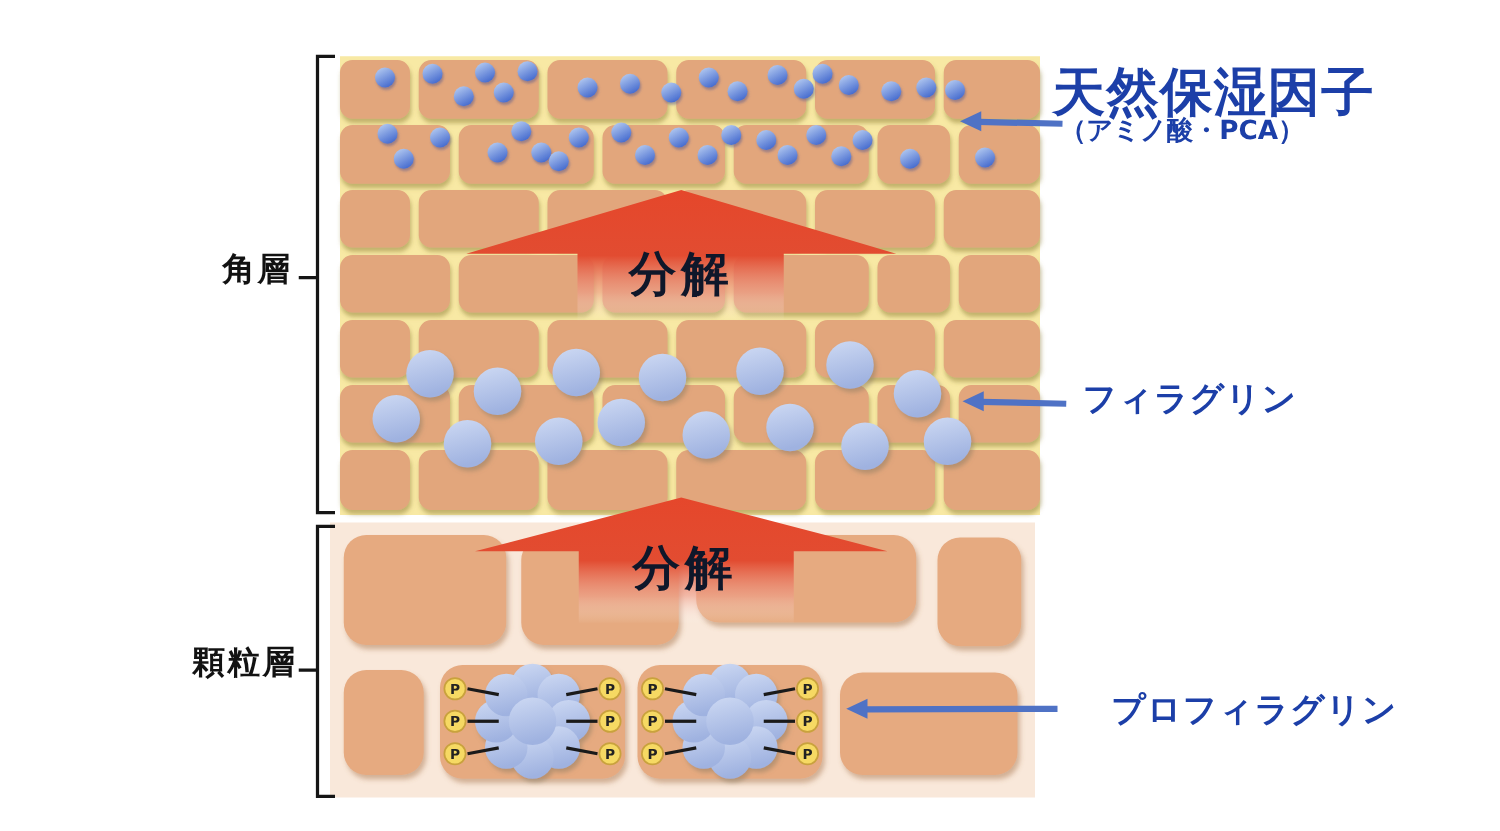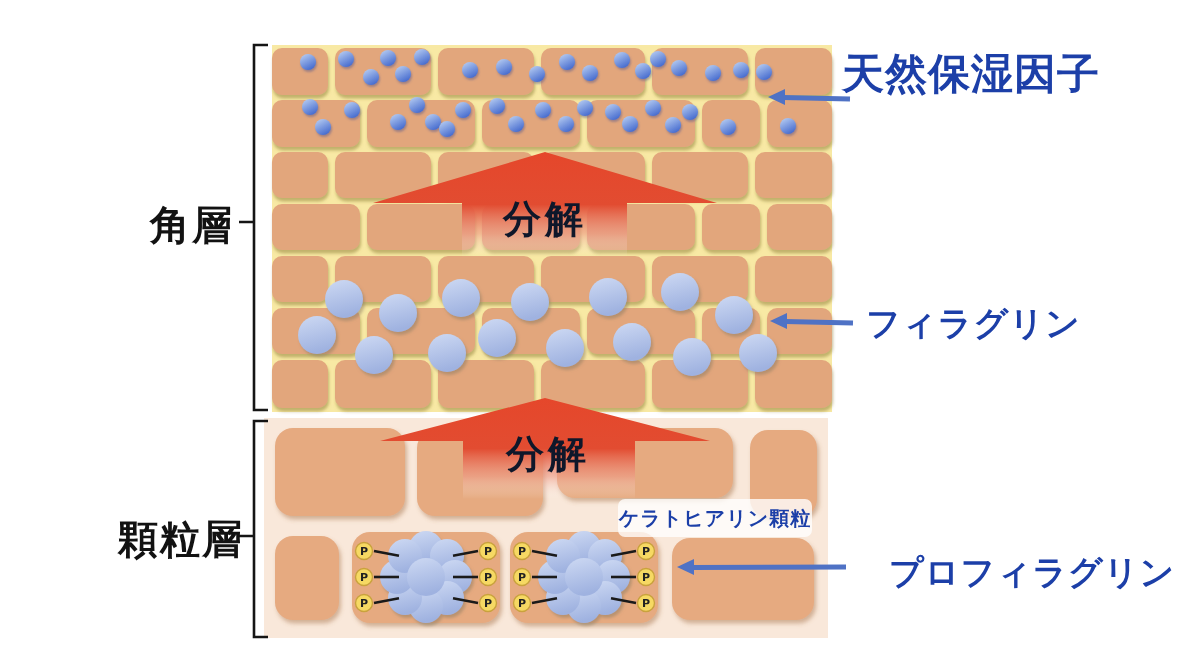--- a/index.html
+++ b/index.html
@@ -7,25 +7,25 @@
     width:1200px;height:665px;background:#ffffff;position:relative;overflow:hidden;
     font-family:"DejaVu Sans","Liberation Sans",sans-serif;
     --label-blue:#1c3fa8;
   }
   #stage{position:absolute;left:0;top:0;width:1200px;height:665px;}
   #diagram-svg{position:absolute;left:0;top:0;}
   .lbl{position:absolute;font-weight:bold;white-space:nowrap;line-height:1.15;}
   .blue{color:var(--label-blue);}
   .black{color:#121212;}
   .white{color:#0f172a;}
-  .layer-label{font-size:40px;letter-spacing:2px;}
+  .layer-label{font-size:26px;letter-spacing:2px;}
   .decompose{font-size:38px;width:150px;text-align:center;letter-spacing:4px;}
   .nmf-main{font-size:42px;letter-spacing:1px;}
   .nmf-sub{font-size:21px;}
-  .side-label{font-size:34px;letter-spacing:1px;}
+  .side-label{font-size:27px;letter-spacing:1px;}
   .keratohyalin-box{
     position:absolute;left:618px;top:499px;width:194px;height:38px;
     background:rgba(255,255,255,0.78);border-radius:7px;
     font-size:20px;font-weight:bold;color:var(--label-blue);
     text-align:center;line-height:38px;letter-spacing:1px;
   }
 </style>
 </head>
 <body style="--label-blue: #1c3fa8;">
 
@@ -267,18 +267,18 @@
       </g>
     </svg>
 
   <div class="lbl black layer-label" style="left:150px;top:202px;width:84px;text-align:right;">角層</div>
   <div class="lbl black layer-label" style="left:118px;top:516px;width:120px;text-align:right;">顆粒層</div>
 
   <div class="lbl white decompose" style="left:470px;top:198px;">分解</div>
   <div class="lbl white decompose" style="left:473px;top:433px;">分解</div>
 
   <div class="lbl blue nmf-main" style="left:842px;top:50px;">天然保湿因子</div>
+  <div class="lbl blue nmf-sub" style="left:848px;top:92px;">（アミノ酸・PCA）</div>
   <div class="lbl blue side-label" style="left:866px;top:304px;">フィラグリン</div>
   <div class="lbl blue side-label" style="left:889px;top:553px;">プロフィラグリン</div>
 
-  <div class="keratohyalin-box">ケラトヒアリン顆粒</div>
 
 </div>
 
 </body></html>

